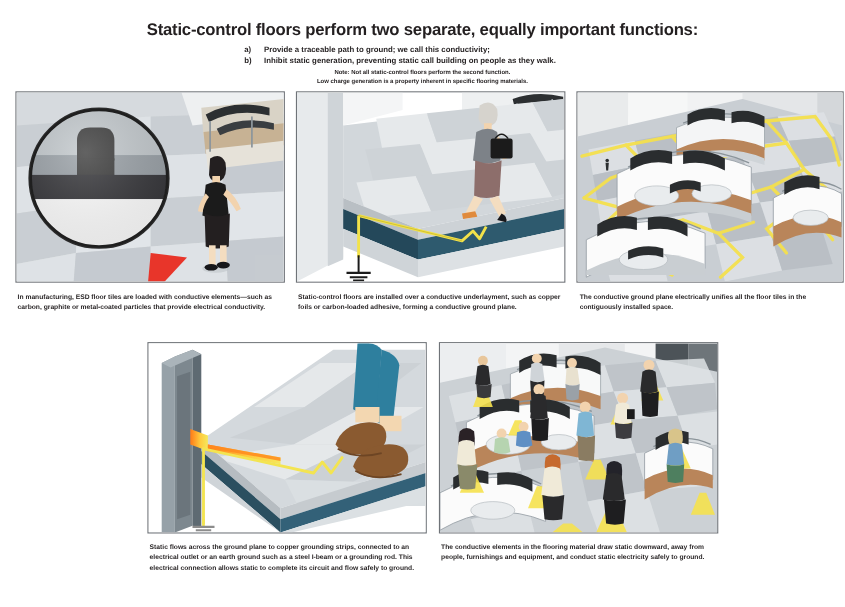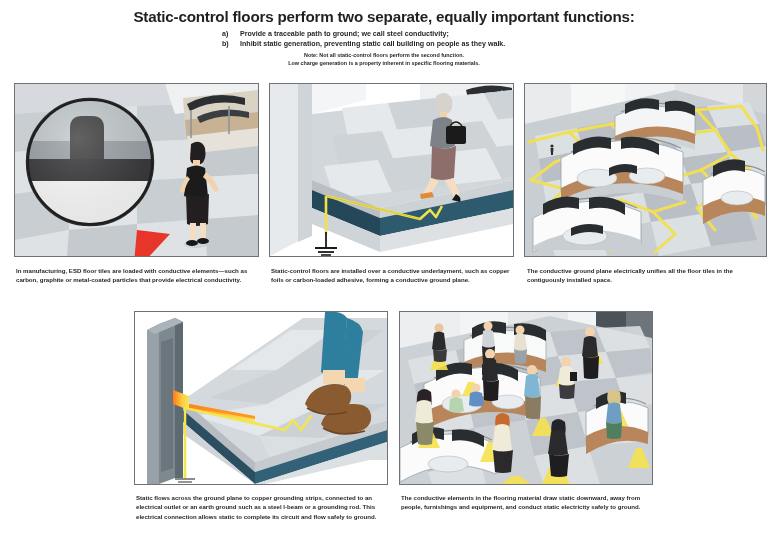--- a/index.html
+++ b/index.html
@@ -12,21 +12,21 @@
     height: 552px;
     position: relative;
     overflow: hidden;
     font-family: "Liberation Sans", sans-serif;
     color: #231f20;
   }
 
   
   .header {
     position: absolute;
-    left: 0; top: 0;
+    left: 0; top: 11px;
     width: 768px;
   }
   .title {
     text-align: center;
     font-size: 15.2px;
     font-weight: bold;
     letter-spacing: -0.2px;
     margin: 8px 0 0 0;
     color: #231f20;
   }
@@ -94,21 +94,21 @@
   svg { display: block; }
 </style>
 </head>
 <body>
 
 <div class="header">
   <div class="title">Static-control floors perform two separate, equally important functions:</div>
   <ul class="bullets">
     <li>
       <span class="bullet-marker">a)</span>
-      <span class="bullet-text">Provide a traceable path to ground; we call steel conductivity;</span>
+      <span class="bullet-text">Provide a traceable path to ground; we call this conductivity;</span>
     </li>
     <li>
       <span class="bullet-marker">b)</span>
       <span class="bullet-text">Inhibit static generation, preventing static call building on people as they walk.</span>
     </li>
   </ul>
   <div class="note">
     <div>Note: Not all static-control floors perform the second function.</div>
     <div>Low charge generation is a property inherent in specific flooring materials.</div>
   </div>

